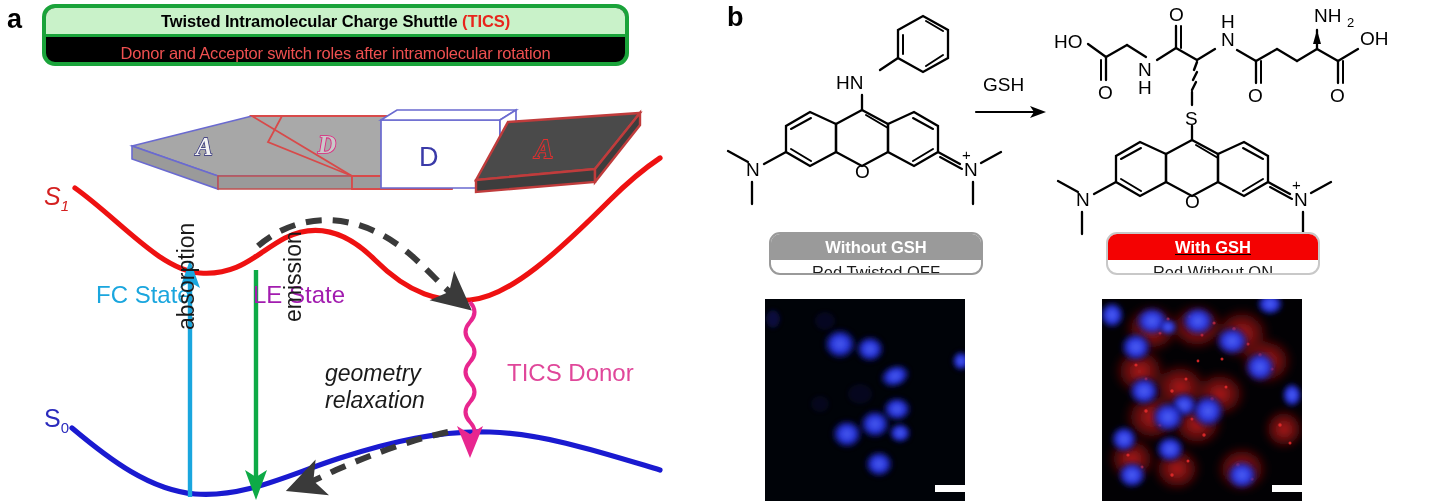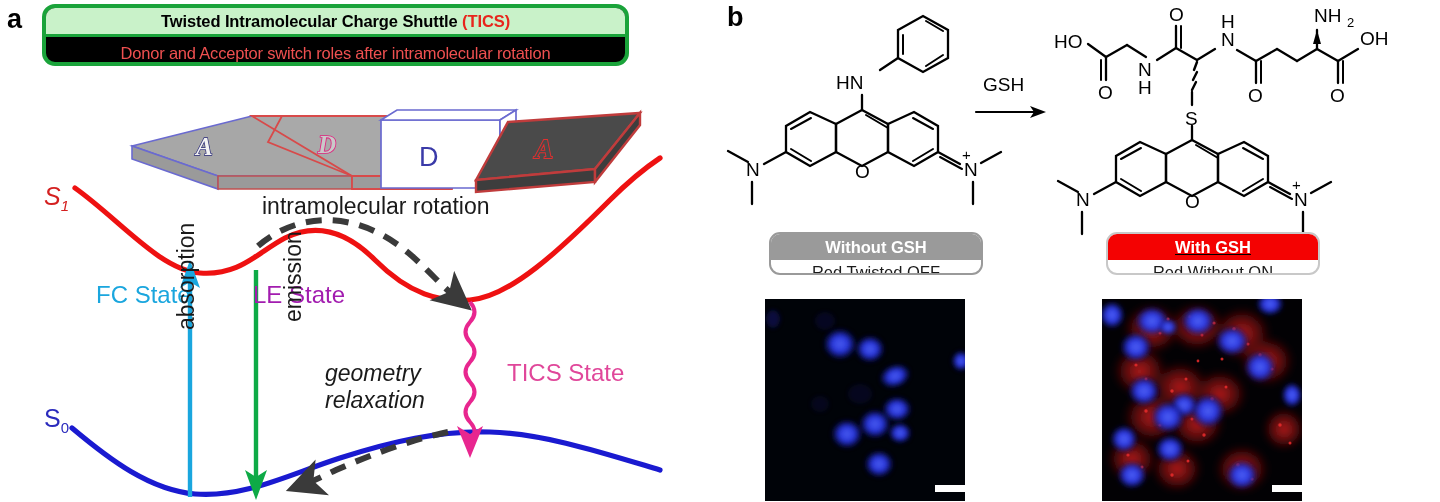--- a/index.html
+++ b/index.html
@@ -150,22 +150,21 @@
   </svg>
 
   <div class="dlabel" id="lbl-s1">
     <span>S</span><sub>1</sub>
   </div>
   <div class="dlabel" id="lbl-s0">
     <span>S</span><sub>0</sub>
   </div>
   <div class="dlabel" id="lbl-fc">FC State</div>
   <div class="dlabel" id="lbl-le">LE State</div>
-  <div class="dlabel" id="lbl-tics">TICS State</div>
-  <div class="dlabel" id="lbl-rot">intramolecular rotation</div>
+  <div class="dlabel" id="lbl-tics">TICS Donor</div>
   <div class="dlabel" id="lbl-geom">
     <span>geometry</span><br>
     <span>relaxation</span>
   </div>
   <div class="dlabel" id="lbl-absorption">absorption</div>
   <div class="dlabel" id="lbl-emission">emission</div>
 
   <div class="panel-letter" id="panel-b-letter">b</div>
 
   <svg id="chem-svg" viewBox="0 0 750 240">

